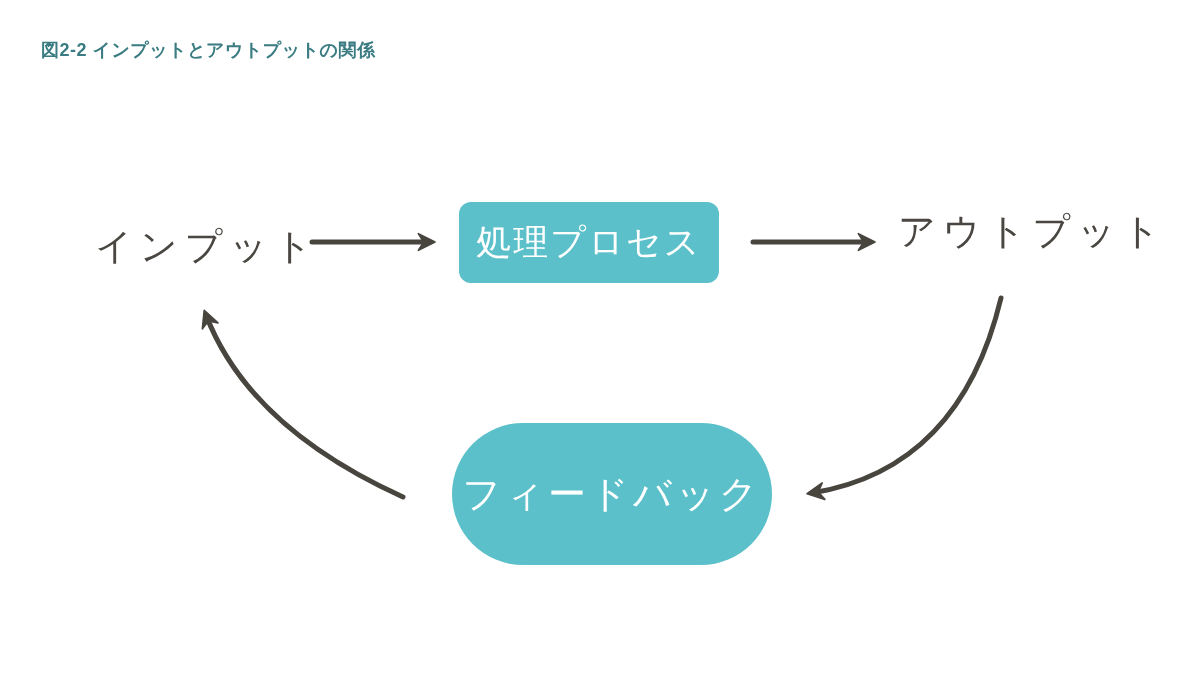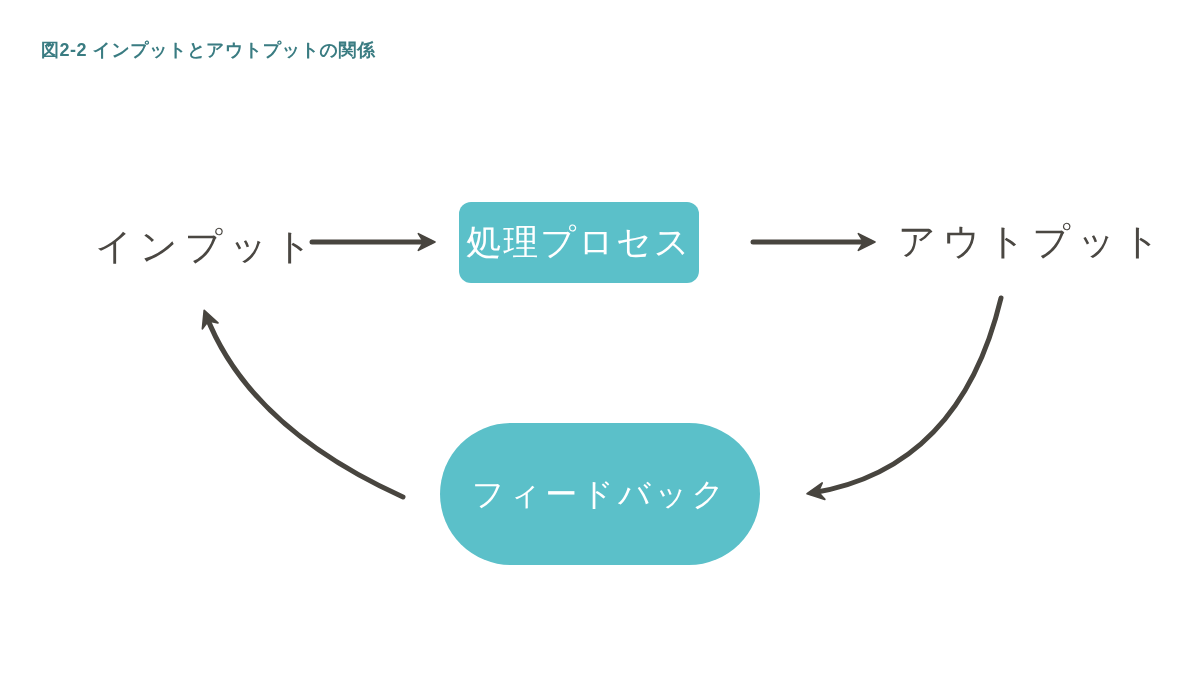--- a/index.html
+++ b/index.html
@@ -42,49 +42,49 @@
   .node-label {
     position: absolute;
     color: #4a4742;
     font-size: 37px;
     letter-spacing: 7px;
     font-family: "Liberation Serif", "DejaVu Serif", serif;
     white-space: nowrap;
     line-height: 1;
   }
   .node-label.input  { left: 95px;  top: 228px; }
-  .node-label.output { left: 898px; top: 223px; }
+  .node-label.output { left: 898px; top: 213px; }
   .node-box {
     position: absolute;
     background: #5bc0c9;
     color: #ffffff;
     display: flex;
     align-items: center;
     justify-content: center;
     font-family: "Liberation Serif", "DejaVu Serif", serif;
     white-space: nowrap;
     line-height: 1;
   }
   .node-box.process {
     left: 459px;
     top: 202px;
-    width: 240px;
+    width: 260px;
     height: 81px;
     border-radius: 12px;
     font-size: 35px;
     letter-spacing: 2px;
     justify-content: center;
   }
   .node-box.feedback {
-    left: 440px;
+    left: 452px;
     top: 423px;
     width: 320px;
     height: 142px;
     border-radius: 71px;
-    font-size: 32px;
+    font-size: 38px;
     letter-spacing: 4px;
   }
 </style>
 </head>
 <body>
 
 <div class="canvas">
 
   <div class="figure-title">図2-2 インプットとアウトプットの関係</div>
 

